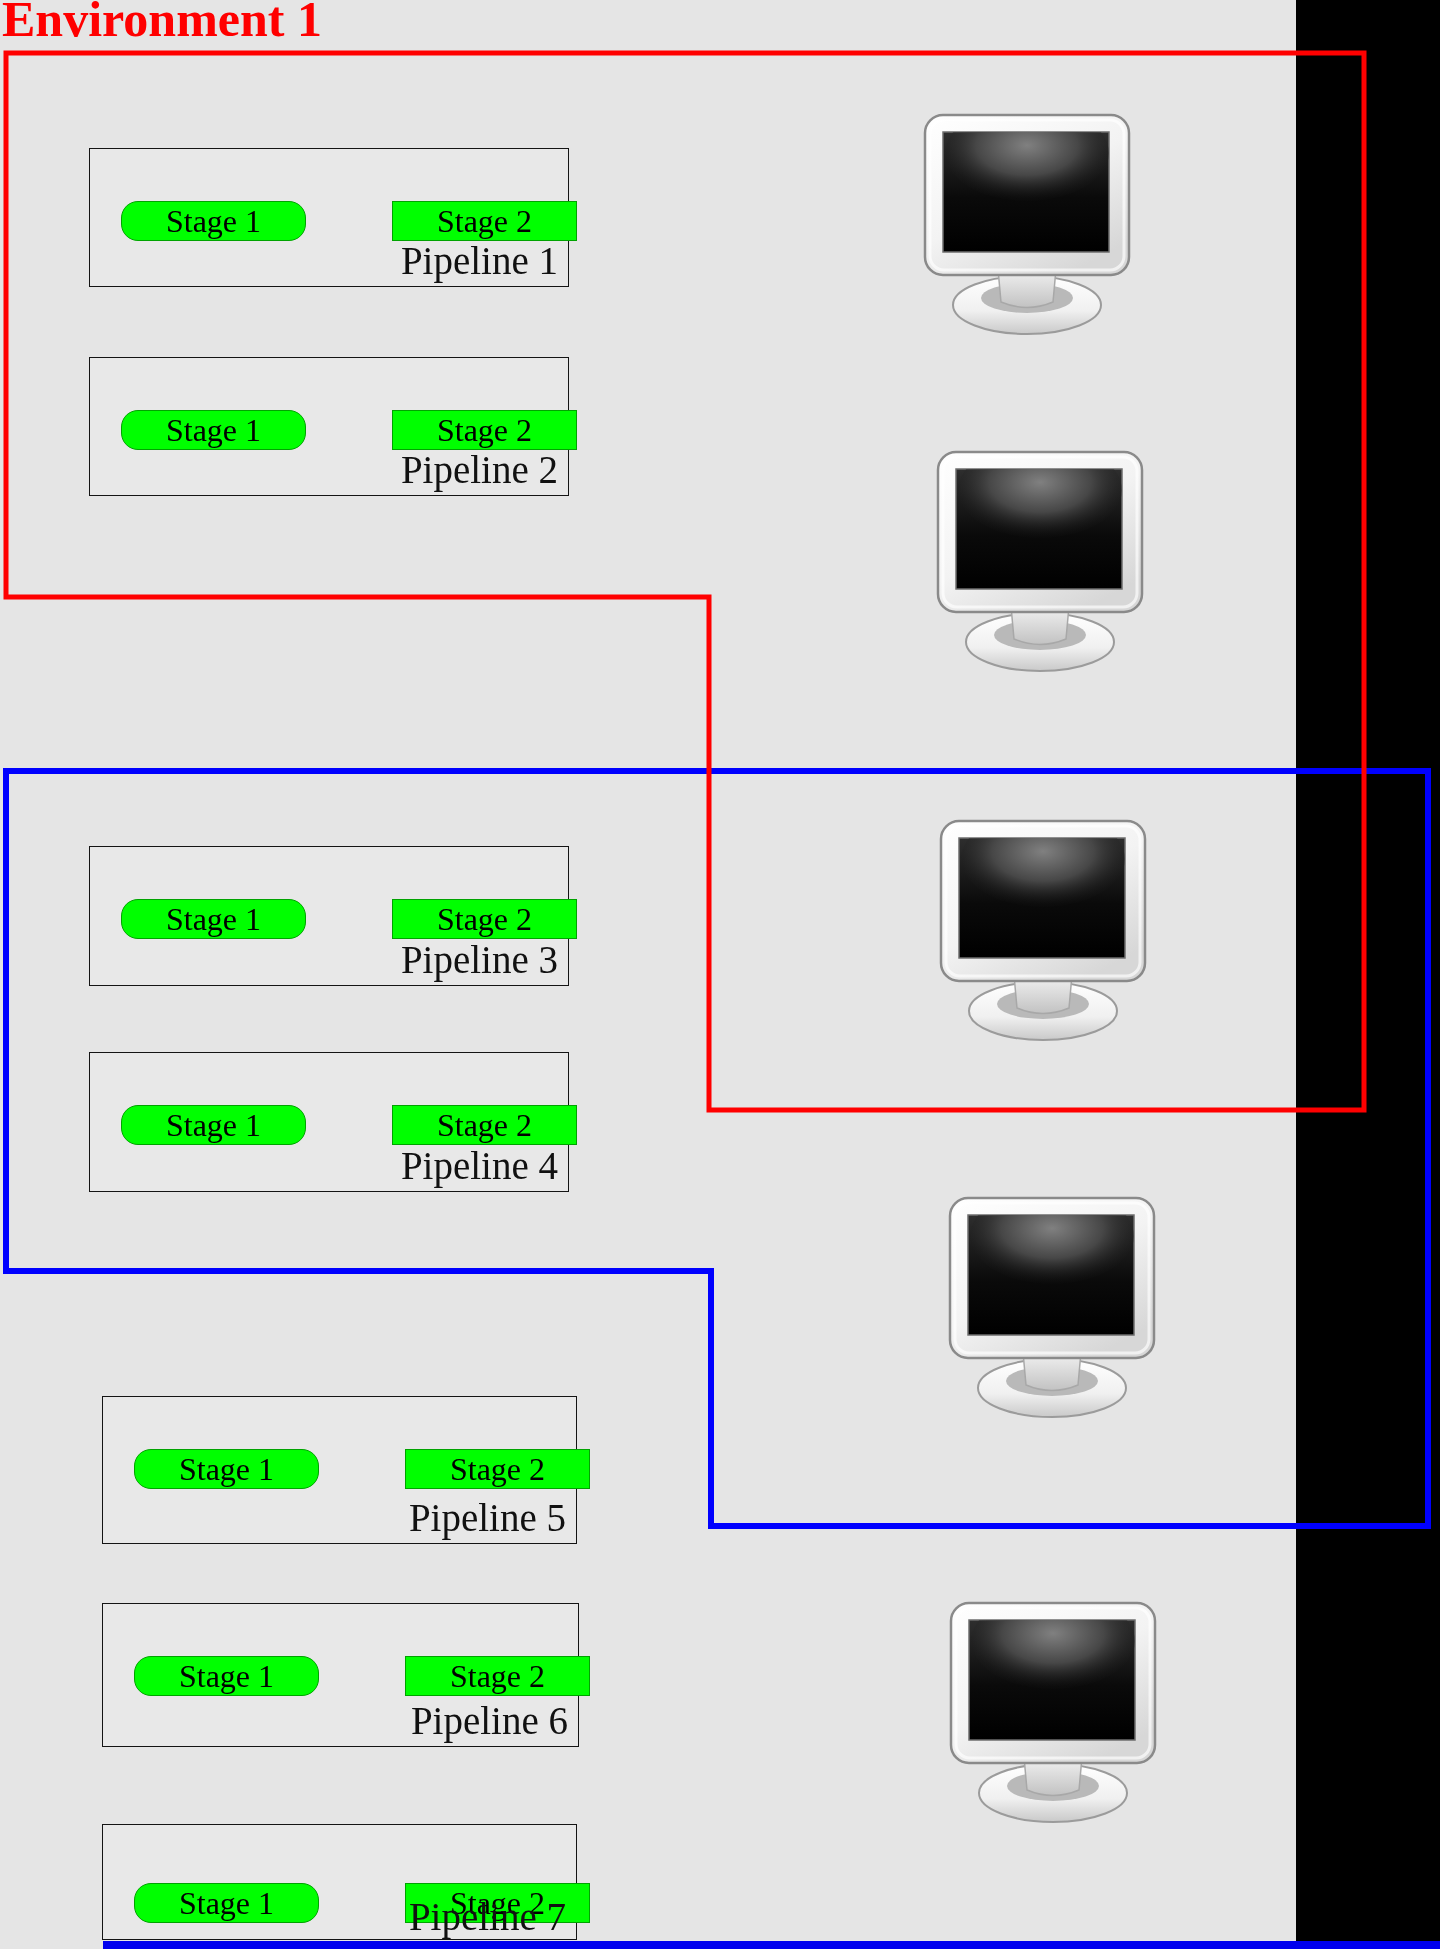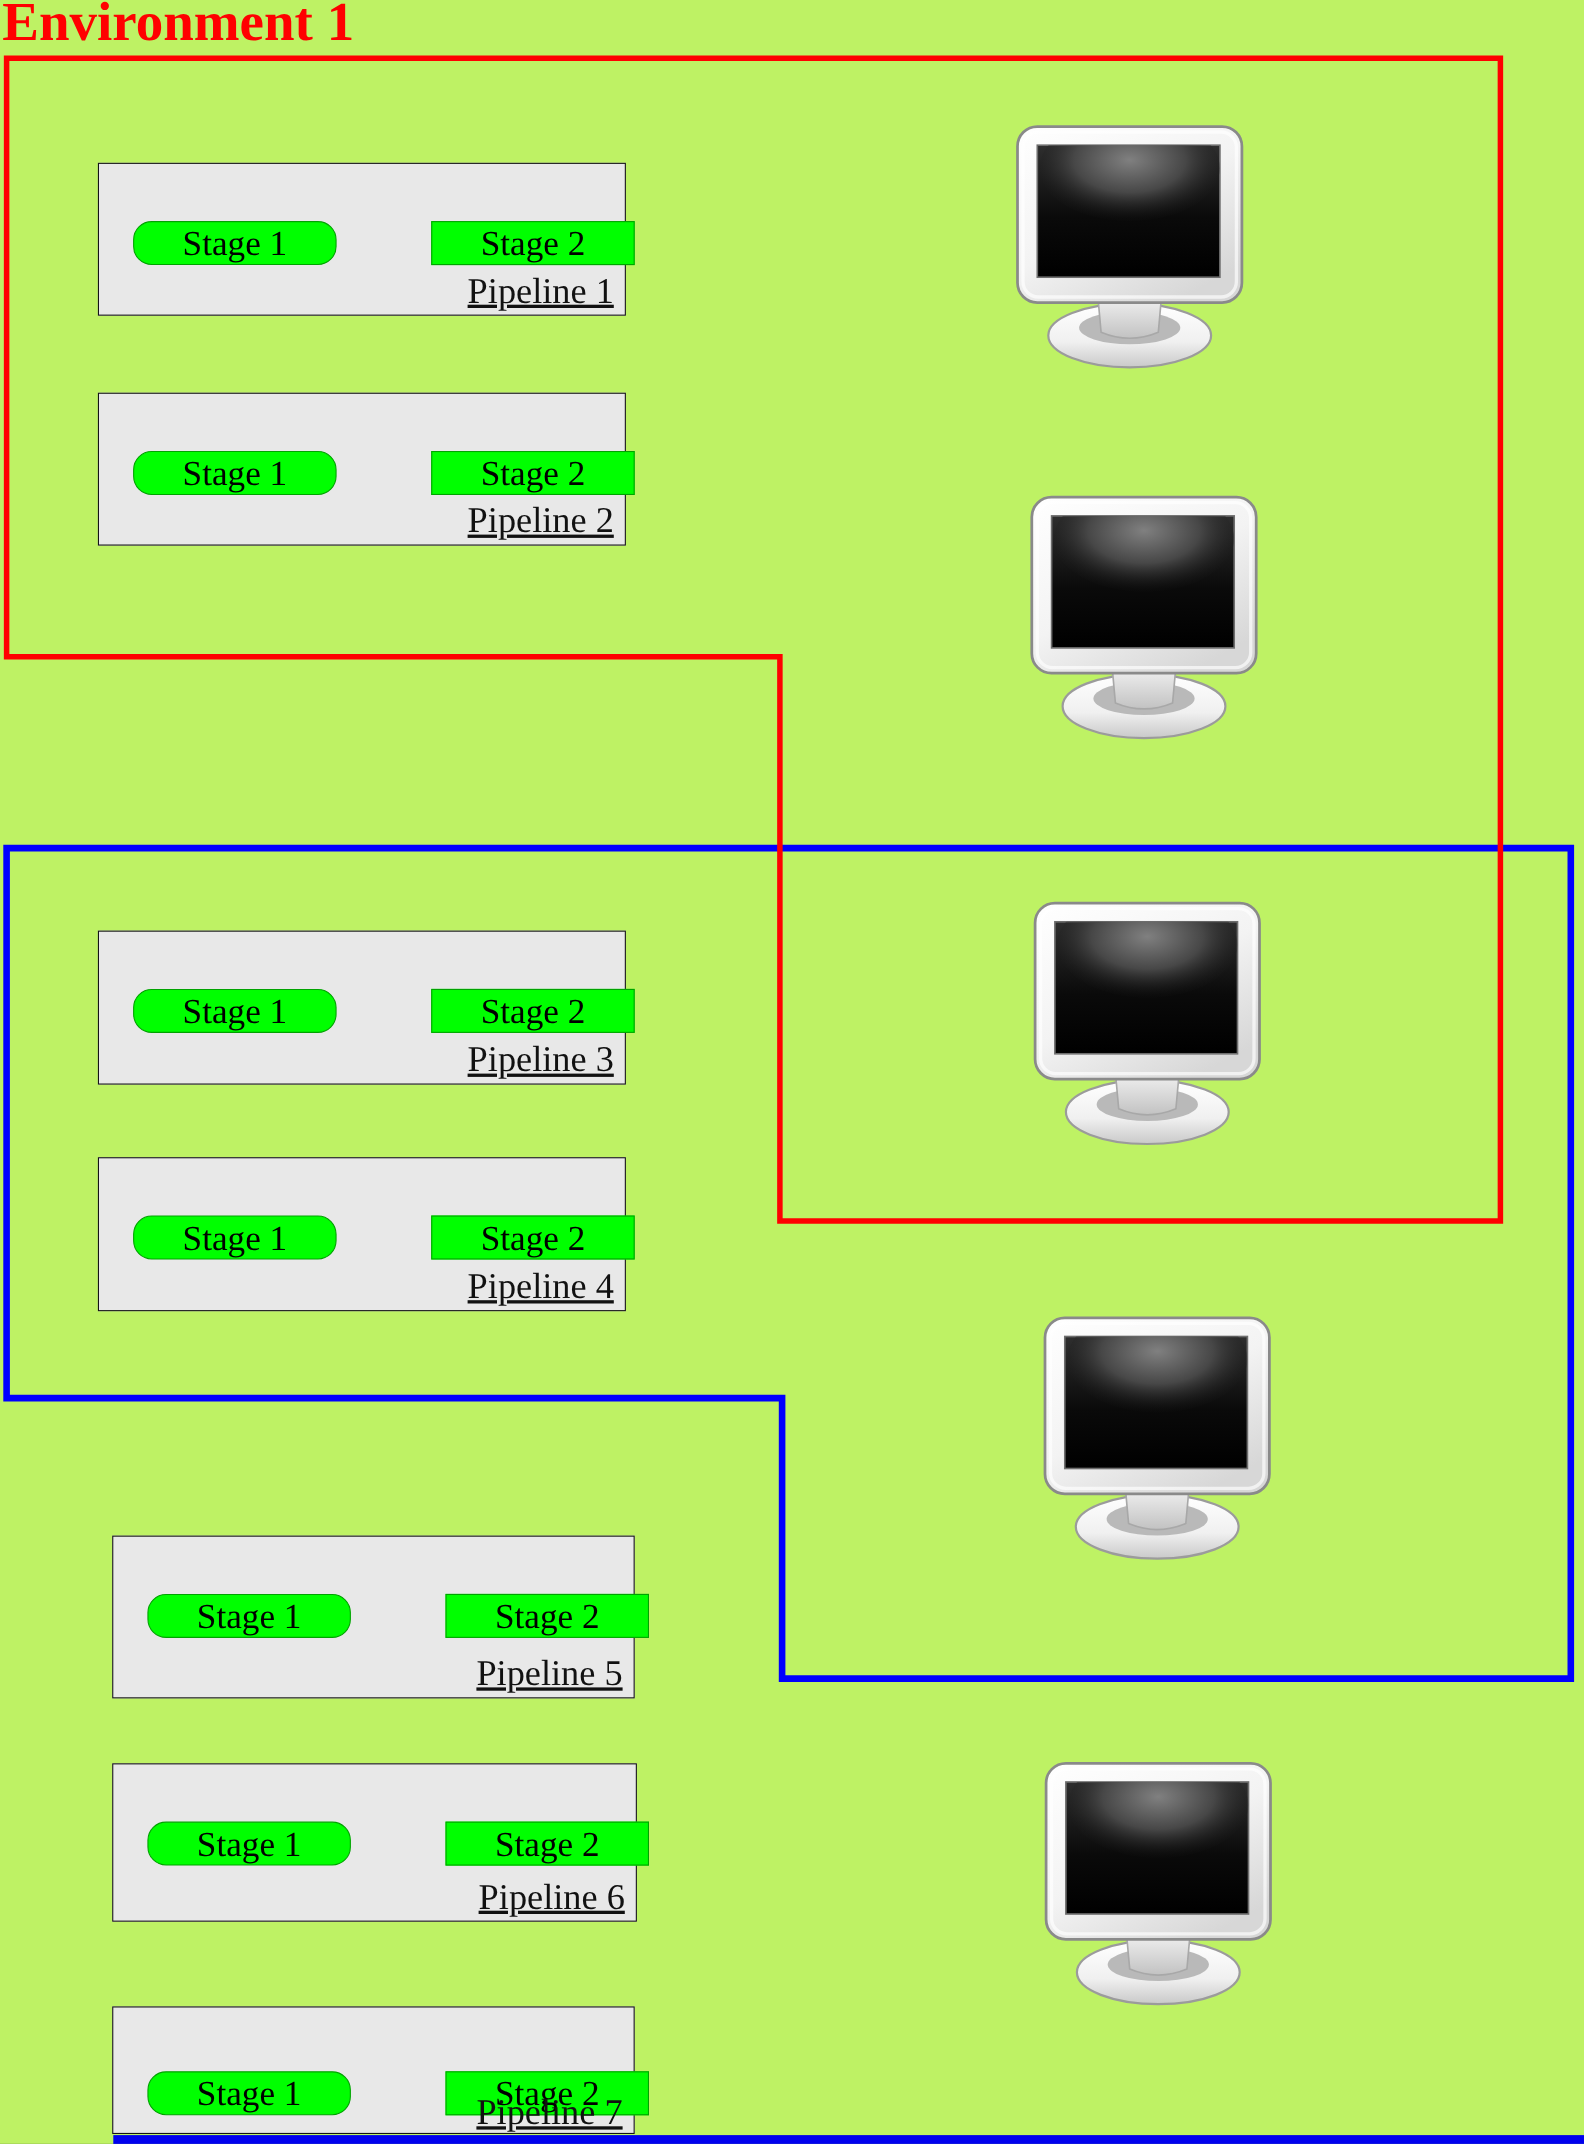--- a/index.html
+++ b/index.html
@@ -4,22 +4,22 @@
 <style>
   html, body { margin: 0; padding: 0; }
   body {
     width: 1440px; height: 1949px;
     background: #000000;
     overflow: hidden;
     font-family: "Liberation Serif", "DejaVu Serif", serif;
   }
   #stage {
     position: relative;
-    width: 1440px; height: 1949px;
-    background: #bef264;
+    width: 1296px; height: 1949px;
+    background: #e5e5e5;
   }
   .env-title {
     position: absolute;
     left: 2px;
     font-size: 50px;
     font-weight: bold;
     line-height: 50px;
     white-space: nowrap;
   }
   .env1-title { color: #ff0000; top: -6px; }
@@ -42,25 +42,24 @@
     font-size: 32px;
     color: #000000;
     white-space: nowrap;
   }
   .stage.s1 { left: 31px; top: 52px; border-radius: 17px; }
   .stage.s2 { left: 258px; top: 52px; margin-left: 44px; }
   .pipeline.cut .stage.s1, .pipeline.cut .stage.s2 { top: 58px; }
   .plabel {
     position: absolute;
     right: 10px; bottom: 3px;
-    font-size: 33px;
+    font-size: 39px;
     line-height: 1.1;
     color: #111111;
     white-space: nowrap;
-    text-decoration: underline;
   }
   .pipeline.cut .plabel { bottom: 0px; }
 
   .monitor { position: absolute; width: 212px; height: 228px; }
 
   #overlay {
     position: absolute; left: 0; top: 0;
     width: 1440px; height: 1949px;
     pointer-events: none;
   }

